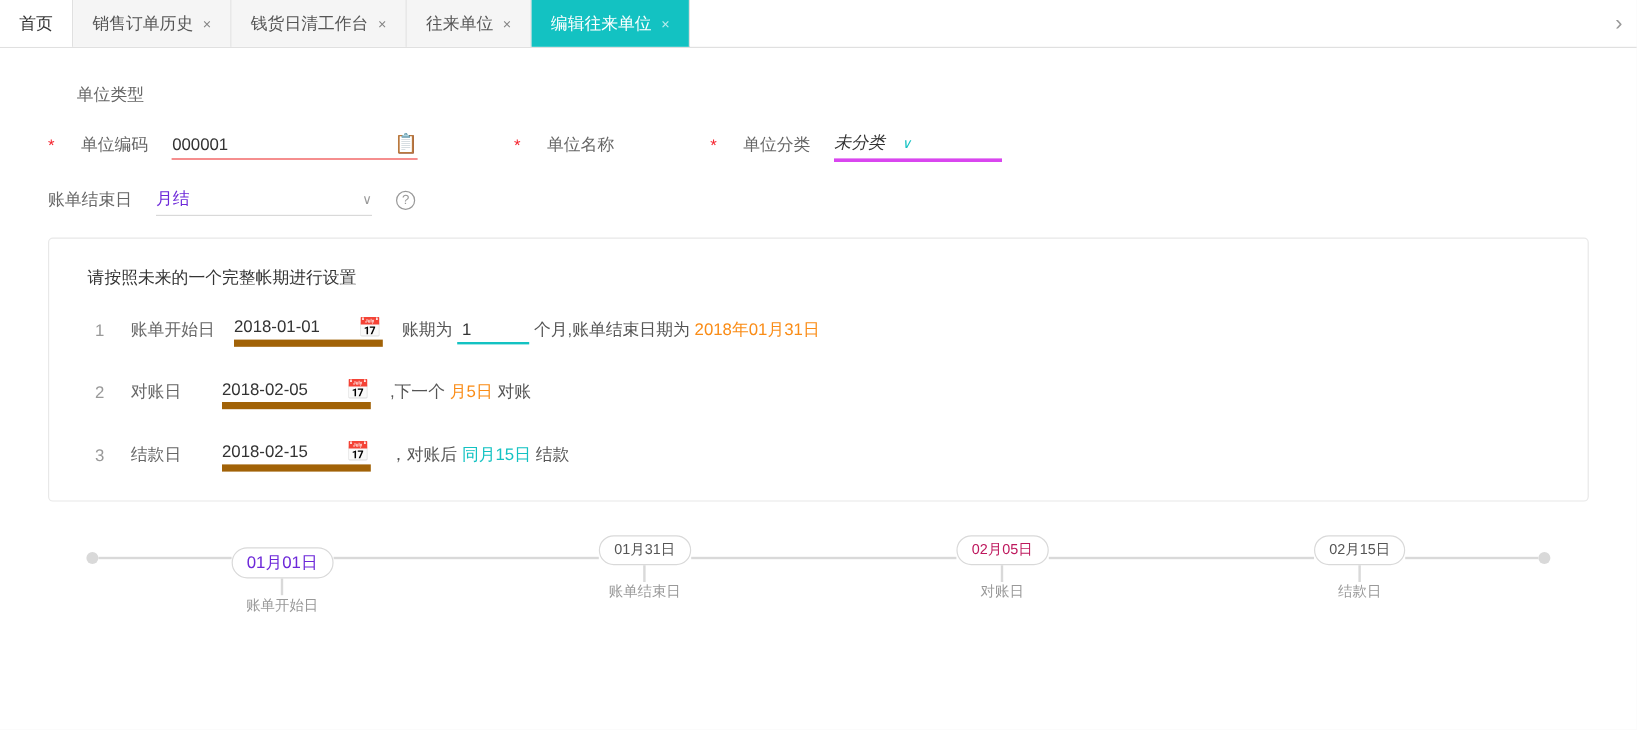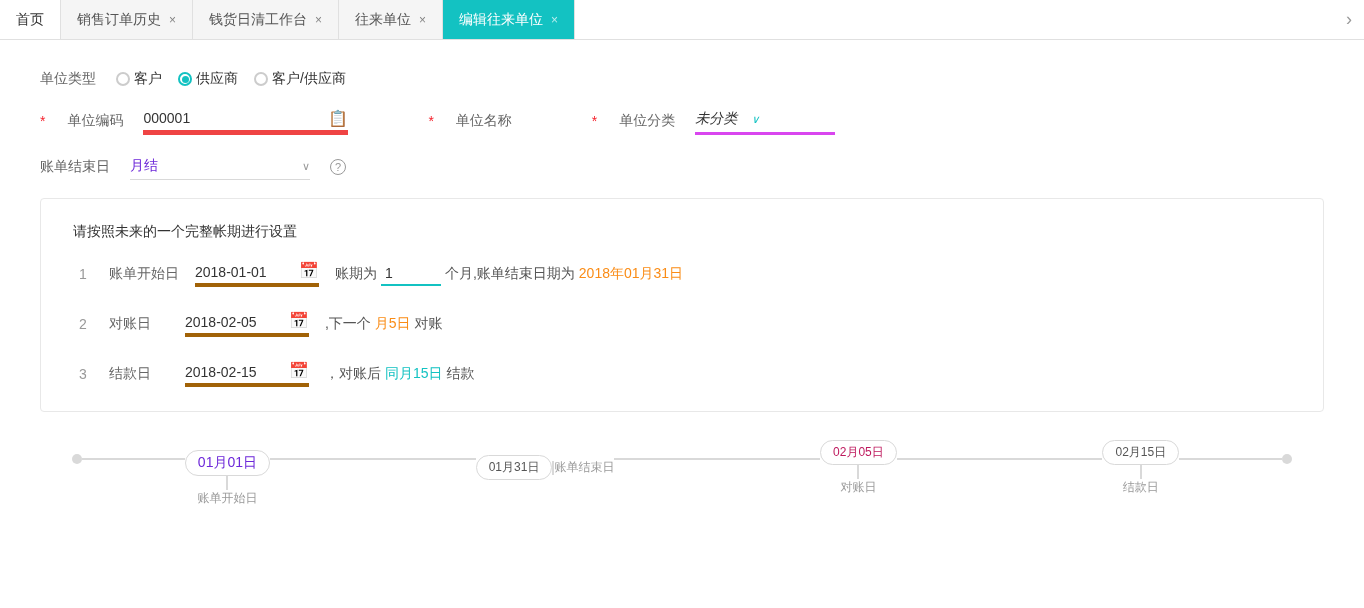--- a/index.html
+++ b/index.html
@@ -109,21 +109,21 @@
       outline: none;
       font-size: 14px;
       color: #333;
       padding: 4px 0;
       background: transparent;
       min-width: 120px;
     }
     .input-with-icon {
       display: flex;
       align-items: center;
-      border-bottom: 5px solid #ef4444;
+      border-bottom: 1px solid #ef4444;
       gap: 4px;
     }
     .input-with-icon input {
       border: none;
       outline: none;
       font-size: 14px;
       color: #333;
       padding: 4px 0;
       background: transparent;
       min-width: 120px;
@@ -203,22 +203,22 @@
       width: 20px;
       text-align: center;
     }
     .row-label {
       color: #666;
       white-space: nowrap;
       min-width: 60px;
     }
     .date-input-wrap {
       display: flex;
-      align-items: flex-start;
-      border-bottom: 4px solid #a16207;
+      align-items: flex-end;
+      border-bottom: 6px solid #a16207;
       gap: 4px;
     }
     .date-input-wrap input {
       border: none;
       outline: none;
       font-size: 14px;
       color: #333;
       width: 100px;
       padding: 3px 0;
       background: transparent;
@@ -274,36 +274,22 @@
   </div>
   <div class="tab-item active">
     <span>编辑往来单位</span>
     <span class="close-icon">×</span>
   </div>
   <div class="tab-expand">›</div>
 </div>
 
 <div class="main-content">
 
-  <div class="form-row" style="margin-top:10px;">
+  <div class="form-row" style="margin-top:10px;margin-left:24px;">
     <span class="form-label">单位类型</span>
-    <div class="radio-group">
-      <label class="radio-item">
-        <div class="radio-circle"></div>
-        <span>客户</span>
-      </label>
-      <label class="radio-item">
-        <div class="radio-circle checked"></div>
-        <span>供应商</span>
-      </label>
-      <label class="radio-item">
-        <div class="radio-circle"></div>
-        <span>客户/供应商</span>
-      </label>
-    </div>
   </div>
 
   <div class="form-row">
     <span class="required-star">*</span>
     <span class="form-label">单位编码</span>
     <div class="input-with-icon">
       <input type="text" value="000001" style="">
       <span class="cal-icon">📋</span>
     </div>
 
@@ -385,21 +371,21 @@
       <div style="flex:1; height:2px; background:#d9d9d9; margin-top:-18px;"></div>
 
       <div style="display:flex; flex-direction:column; align-items:center; flex-shrink:0; margin-top:0;">
         <div style="border:1px solid #d9d9d9; border-radius:16px; padding:3px 12px; font-size:14px; color:#6d28d9; background:#fff; white-space:nowrap;margin-top:22px;">01月01日</div>
         <div style="width:2px; height:14px; background:#d9d9d9;"></div>
         <div style="font-size:12px; color:#999; white-space:nowrap;">账单开始日</div>
       </div>
 
       <div style="flex:2; height:2px; background:#d9d9d9; margin-top:-18px;"></div>
 
-      <div style="display:flex; flex-direction:row; align-items:center; flex-shrink:0;">
+      <div style="display:flex; flex-direction:column; align-items:center; flex-shrink:0;">
         <div style="border:1px solid #d9d9d9; border-radius:16px; padding:3px 12px; font-size:12px; color:#555; background:#fff; white-space:nowrap;">01月31日</div>
         <div style="width:2px; height:14px; background:#d9d9d9;"></div>
         <div style="font-size:12px; color:#999; white-space:nowrap;">账单结束日</div>
       </div>
 
       <div style="flex:2; height:2px; background:#d9d9d9; margin-top:-18px;"></div>
 
       <div style="display:flex; flex-direction:column; align-items:center; flex-shrink:0;">
         <div style="border:1px solid #d9d9d9; border-radius:16px; padding:3px 12px; font-size:12px; color:#be185d; background:#fff; white-space:nowrap;">02月05日</div>
         <div style="width:2px; height:14px; background:#d9d9d9;"></div>

